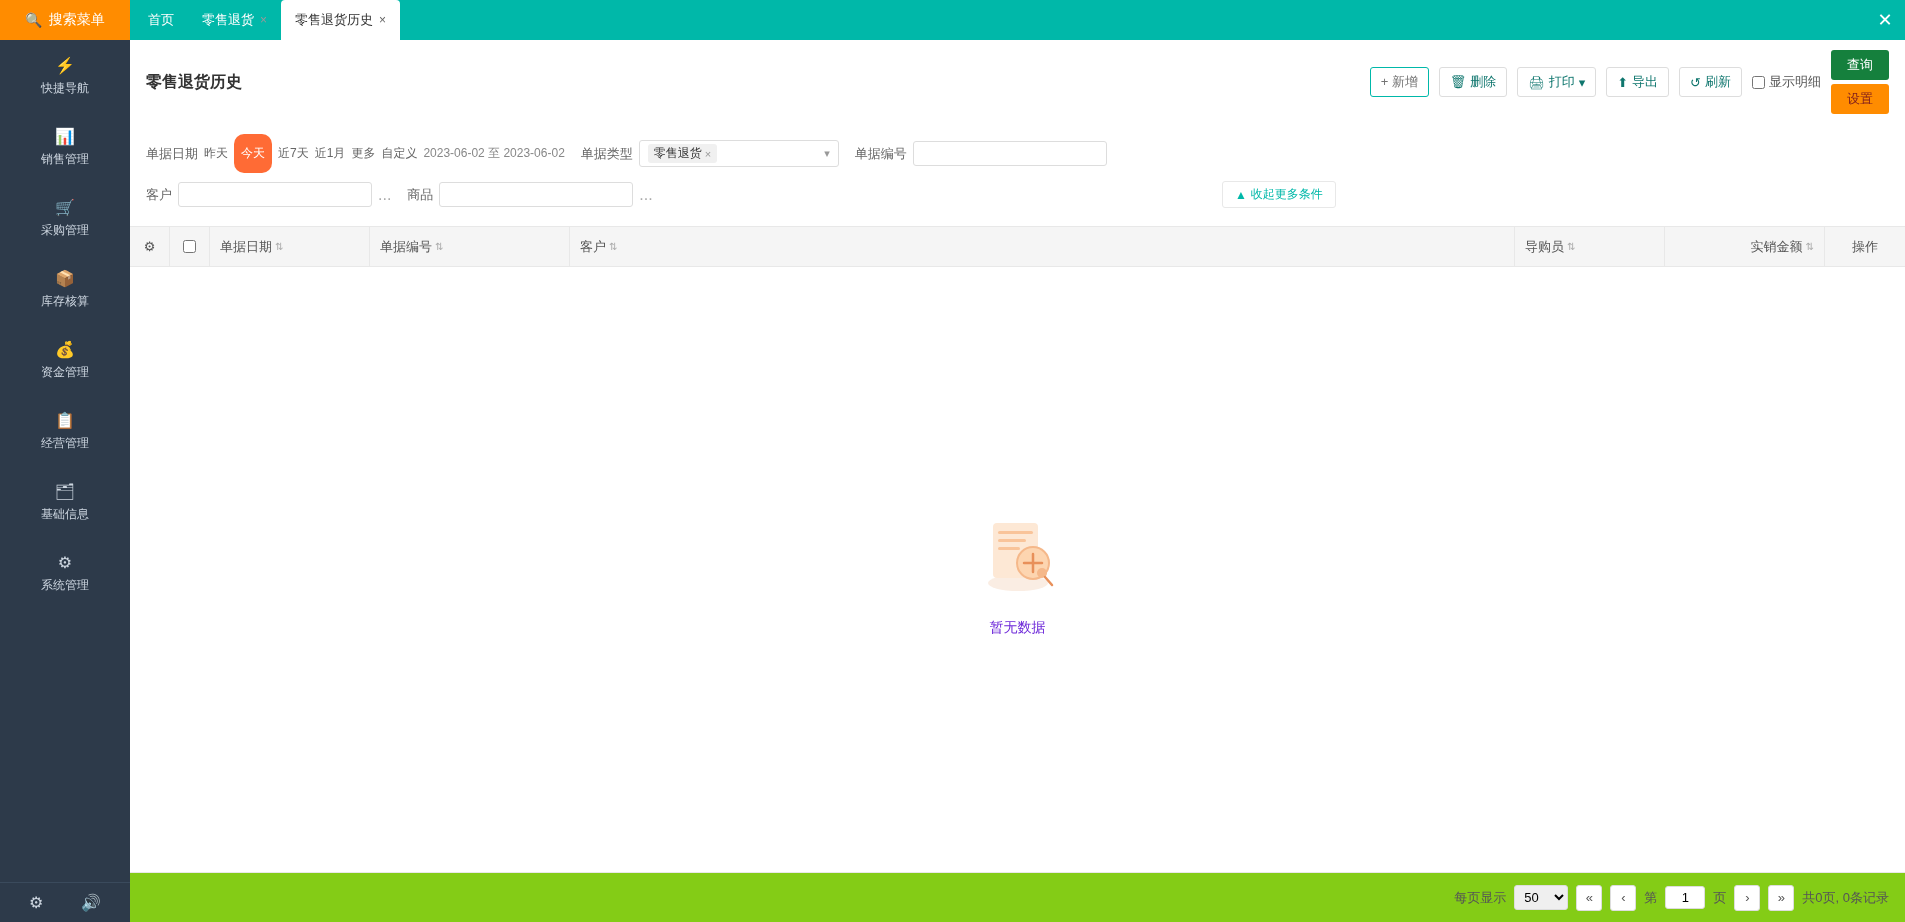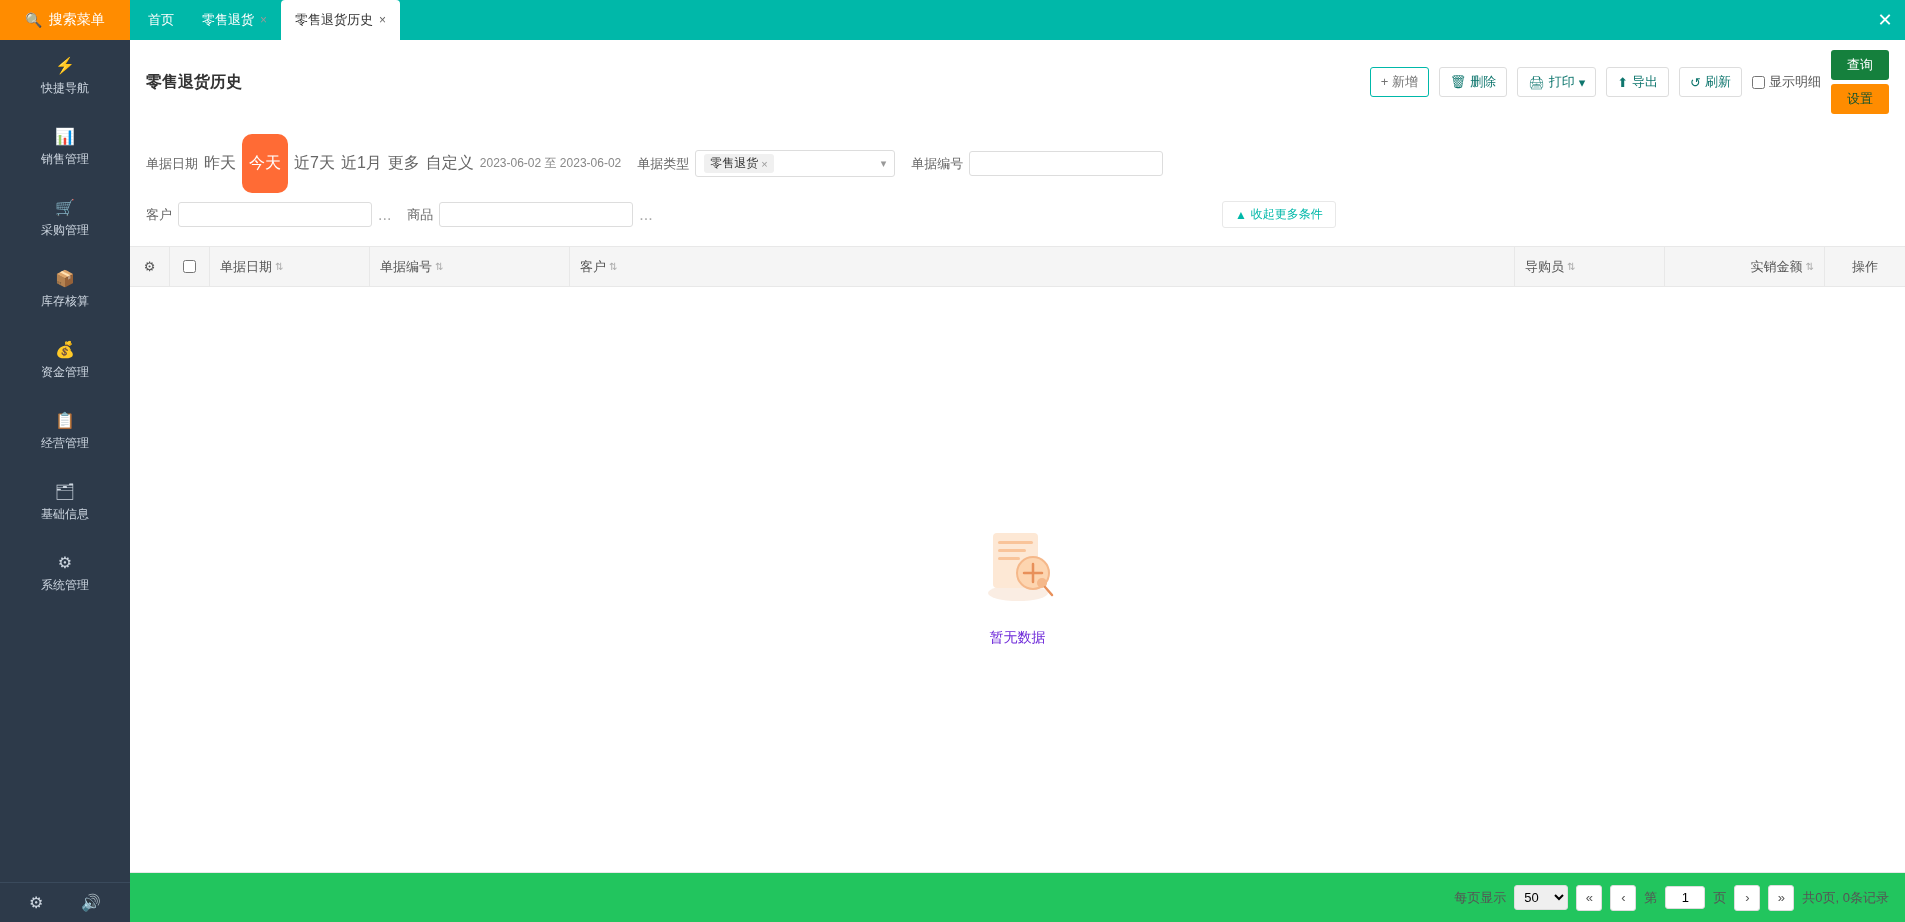--- a/index.html
+++ b/index.html
@@ -195,29 +195,29 @@
       white-space: nowrap;
       color: #666;
       font-size: 13px;
     }
     .date-shortcuts {
       display: flex;
       gap: 6px;
       align-items: center;
     }
     .date-shortcut {
-      font-size: 16px;
+      font-size: 12px;
       color: #666;
       cursor: pointer;
     }
     .date-shortcut.today {
       background: #ff6b35;
       color: white;
       border-radius: 10px;
-      padding: 19px 7px;
+      padding: 11px 7px;
     }
     .date-range {
       font-size: 12px;
       color: #888;
     }
     .filter-select {
       display: flex;
       align-items: center;
       border: 1px solid #ddd;
       border-radius: 3px;
@@ -318,21 +318,21 @@
     }
     .empty-icon {
       width: 100px;
       height: 100px;
       position: relative;
     }
 
     
     .pagination {
       height: 50px;
-      background: #22c55e;
+      background: #84cc16;
       border-top: 1px solid #e8e8e8;
       display: flex;
       align-items: center;
       justify-content: flex-end;
       padding: 0 16px;
       gap: 8px;
       font-size: 13px;
       color: #555;
       flex-shrink: 0;
     }
@@ -369,21 +369,21 @@
       background: #15803d;
       color: white;
       border: none;
       border-radius: 3px;
       padding: 6px 16px;
       font-size: 13px;
       cursor: pointer;
     }
     .btn-settings {
       background: #ff8c00;
-      color: #14532d;
+      color: #7f1d1d;
       border: none;
       border-radius: 3px;
       padding: 6px 16px;
       font-size: 13px;
       cursor: pointer;
       text-align: center;
     }
     .query-settings-group {
       display: flex;
       flex-direction: column;

